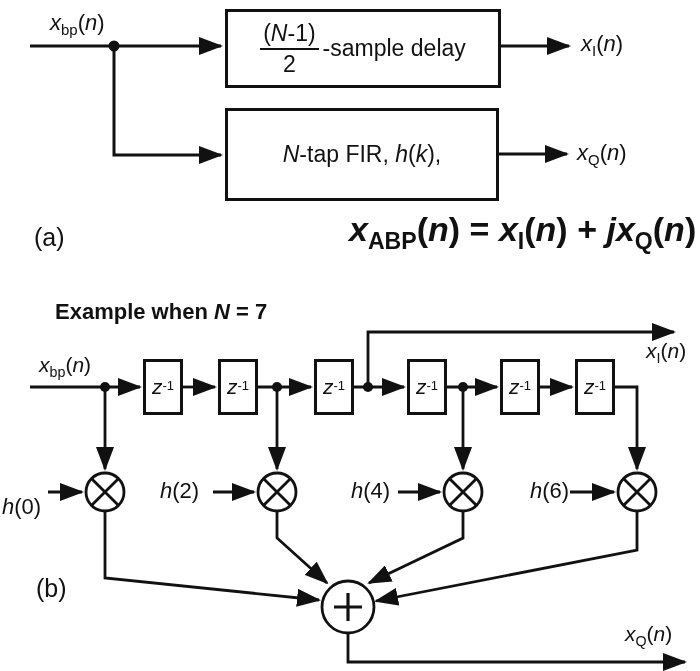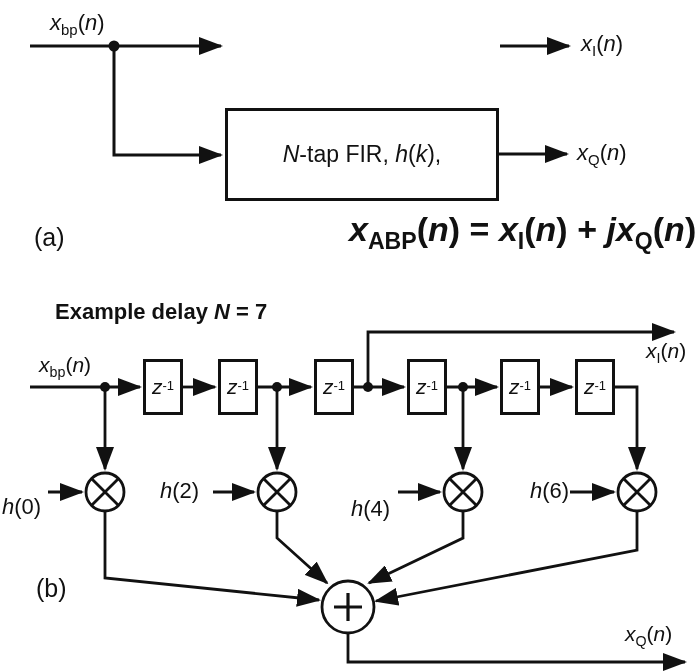--- a/index.html
+++ b/index.html
@@ -104,33 +104,40 @@
     </g>
 
     <g stroke="#111" stroke-width="2.8" fill="#fff">
       <circle cx="348" cy="607" r="26"></circle>
       <path d="M348 593 V621 M334 607 H362" stroke-width="3.2"></path>
     </g>
   </svg>
 
   <div class="lbl f22" style="left:50px;top:11px;"><span class="it">x</span><sub>bp</sub><span>(</span><span class="it">n</span><span>)</span></div>
 
+  <div class="box delay-a">
+    <span class="frac">
+      <span class="num"><span>(</span><span class="it">N</span><span>-1)</span></span>
+      <span class="den">2</span>
+    </span>
+    <span class="suffix">-sample delay</span>
+  </div>
 
   <div class="box fir-a">
     <span class="row"><span class="it">N</span><span>-tap FIR, </span><span class="it">h</span><span>(</span><span class="it">k</span><span>),</span></span>
   </div>
 
   <div class="lbl f22" style="left:581px;top:32px;"><span class="it">x</span><sub>I</sub><span>(</span><span class="it">n</span><span>)</span></div>
   <div class="lbl f22" style="left:577px;top:141px;"><span class="it">x</span><sub>Q</sub><span>(</span><span class="it">n</span><span>)</span></div>
 
   <div class="lbl equation" style="left:349px;top:211px;"><span class="it">x</span><sub>ABP</sub><span>(</span><span class="it">n</span><span>) = </span><span class="it">x</span><sub>I</sub><span>(</span><span class="it">n</span><span>) + </span><span class="it">jx</span><sub>Q</sub><span>(</span><span class="it">n</span><span>)</span></div>
 
   <div class="lbl tag" style="left:34px;top:224px;">(a)</div>
 
-  <div class="lbl title-b" style="left:55px;top:300px;"><span>Example delay </span><span class="it">N</span><span> = 7</span></div>
+  <div class="lbl title-b" style="left:55px;top:300px;"><span>Example when </span><span class="it">N</span><span> = 7</span></div>
 
   <div class="lbl f21" style="left:39px;top:353px;"><span class="it">x</span><sub>bp</sub><span>(</span><span class="it">n</span><span>)</span></div>
 
   <div class="zbox" style="left:143px;">
       <span class="it">z</span>
       <sup>-1</sup>
     </div>
   <div class="zbox" style="left:218px;">
       <span class="it">z</span>
       <sup>-1</sup>
@@ -149,20 +156,20 @@
     </div>
   <div class="zbox" style="left:575px;">
       <span class="it">z</span>
       <sup>-1</sup>
     </div>
 
   <div class="lbl f21" style="left:646px;top:339px;"><span class="it">x</span><sub>I</sub><span>(</span><span class="it">n</span><span>)</span></div>
 
   <div class="lbl f22" style="left:2px;top:479px;margin-top:16px;"><span class="it">h</span><span>(0)</span></div>
   <div class="lbl f22" style="left:160px;top:479px;"><span class="it">h</span><span>(2)</span></div>
-  <div class="lbl f22" style="left:351px;top:479px;margin-top:18px;"><span class="it">h</span><span>(4)</span></div>
+  <div class="lbl f22" style="left:351px;top:479px;"><span class="it">h</span><span>(4)</span></div>
   <div class="lbl f22" style="left:530px;top:479px;"><span class="it">h</span><span>(6)</span></div>
 
   <div class="lbl f21" style="left:625px;top:622px;"><span class="it">x</span><sub>Q</sub><span>(</span><span class="it">n</span><span>)</span></div>
 
   <div class="lbl tag" style="left:36px;top:575px;">(b)</div>
 
 </div>
 
 </body></html>

